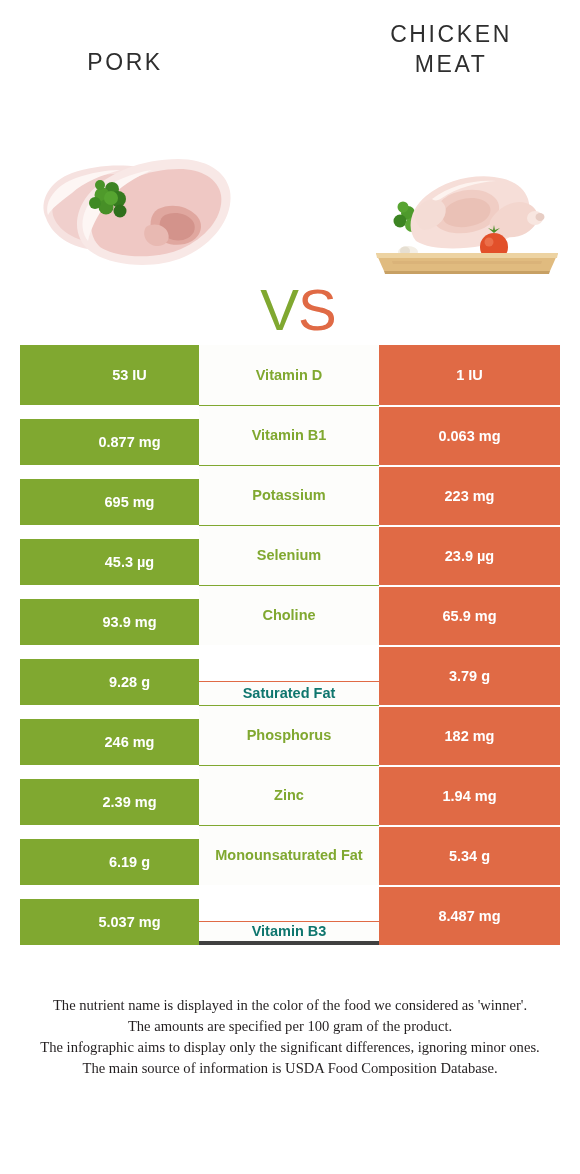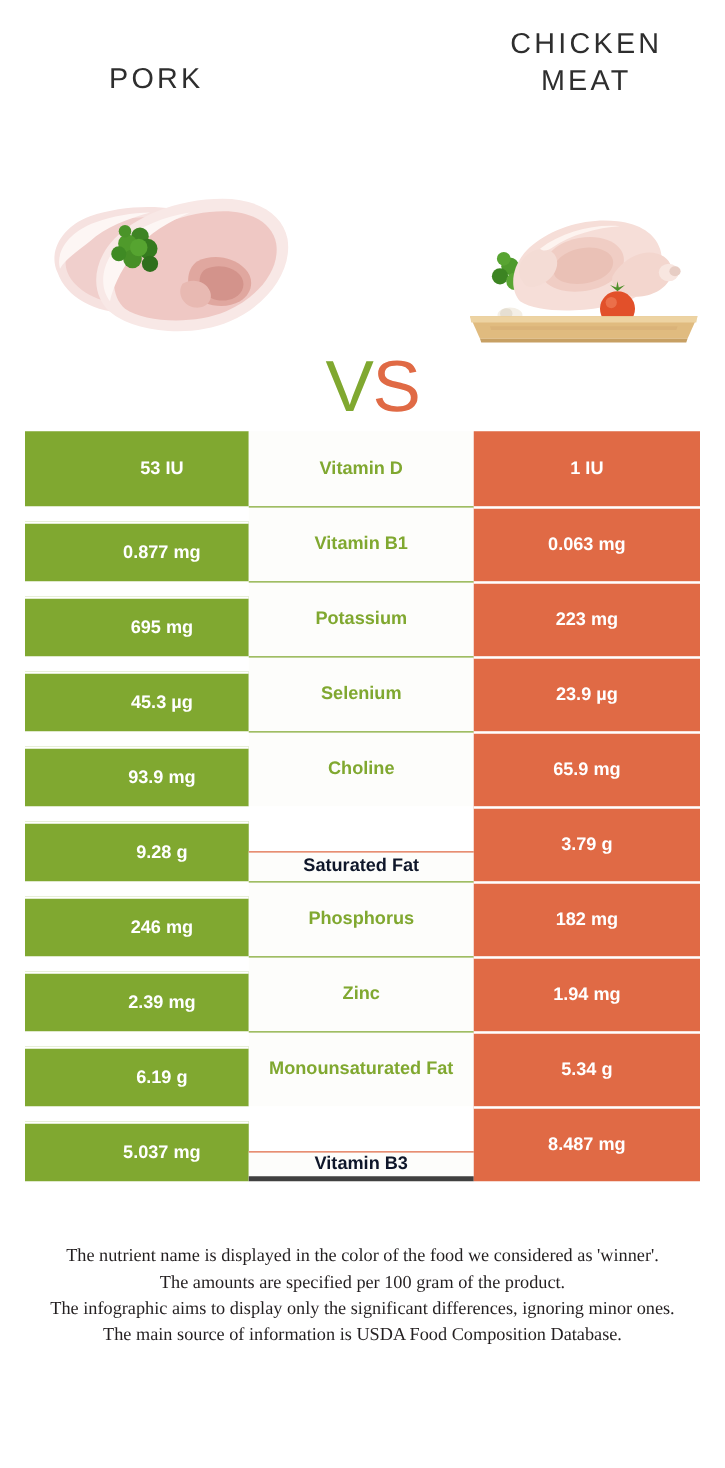--- a/index.html
+++ b/index.html
@@ -14,21 +14,21 @@
   
   .head-row{position:absolute;top:0;left:0;width:580px;height:100px;}
   .food-title{
     position:absolute;text-align:center;
     font-family:"Liberation Sans",sans-serif;
     font-weight:300;font-size:23px;letter-spacing:2.6px;
     color:#2e2e2e;line-height:1.30;
     text-transform:uppercase;
   }
   #title-left{left:20px;top:48px;width:210px;}
-  #title-right{left:364px;top:20px;width:210px;}
+  #title-right{left:346px;top:20px;width:210px;}
 
   
   .hero{position:absolute;top:105px;left:0;width:496px;height:200px;}
 
   .img-wrap{position:absolute;overflow:hidden;}
   #pork-img{left:28px;top:18px;width:205px;height:160px;}
   #chicken-img{left:372px;top:20px;width:190px;height:150px;}
 
   .vs{
     position:absolute;left:238px;top:176px;width:120px;
@@ -50,21 +50,21 @@
   }
   .cell-left{width:179px;background:#80a830;color:#ffffff;padding-left:40px;}
   .cell-right{width:181px;background:#e06a45;color:#ffffff;}
   .cell-mid{
     width:180px;background:#fdfdfb;
     padding:0 8px;
     border-top:1px solid transparent;
     border-bottom:1px solid transparent;
   }
   .row.win-green .cell-mid{color:#80a830;}
-  .row.win-orange .cell-mid{color:#0f172a;margin-top:36px;}
+  .row.win-orange .cell-mid{color:#0f766e;margin-top:36px;}
 
   
   .row + .row .cell-left{border-top:2px solid #ffffff;margin-top:12px;}
   .row + .row .cell-right{border-top:2px solid #ffffff;}
   .row + .row.win-green .cell-mid{border-top:1px solid #80a830;}
   .row + .row.win-orange .cell-mid{border-top:1px solid #e06a45;}
   .row:last-child.win-green .cell-mid{border-bottom:1px solid #80a830;}
   .row:last-child.win-orange .cell-mid{border-bottom:4px solid #404040;}
 
   

